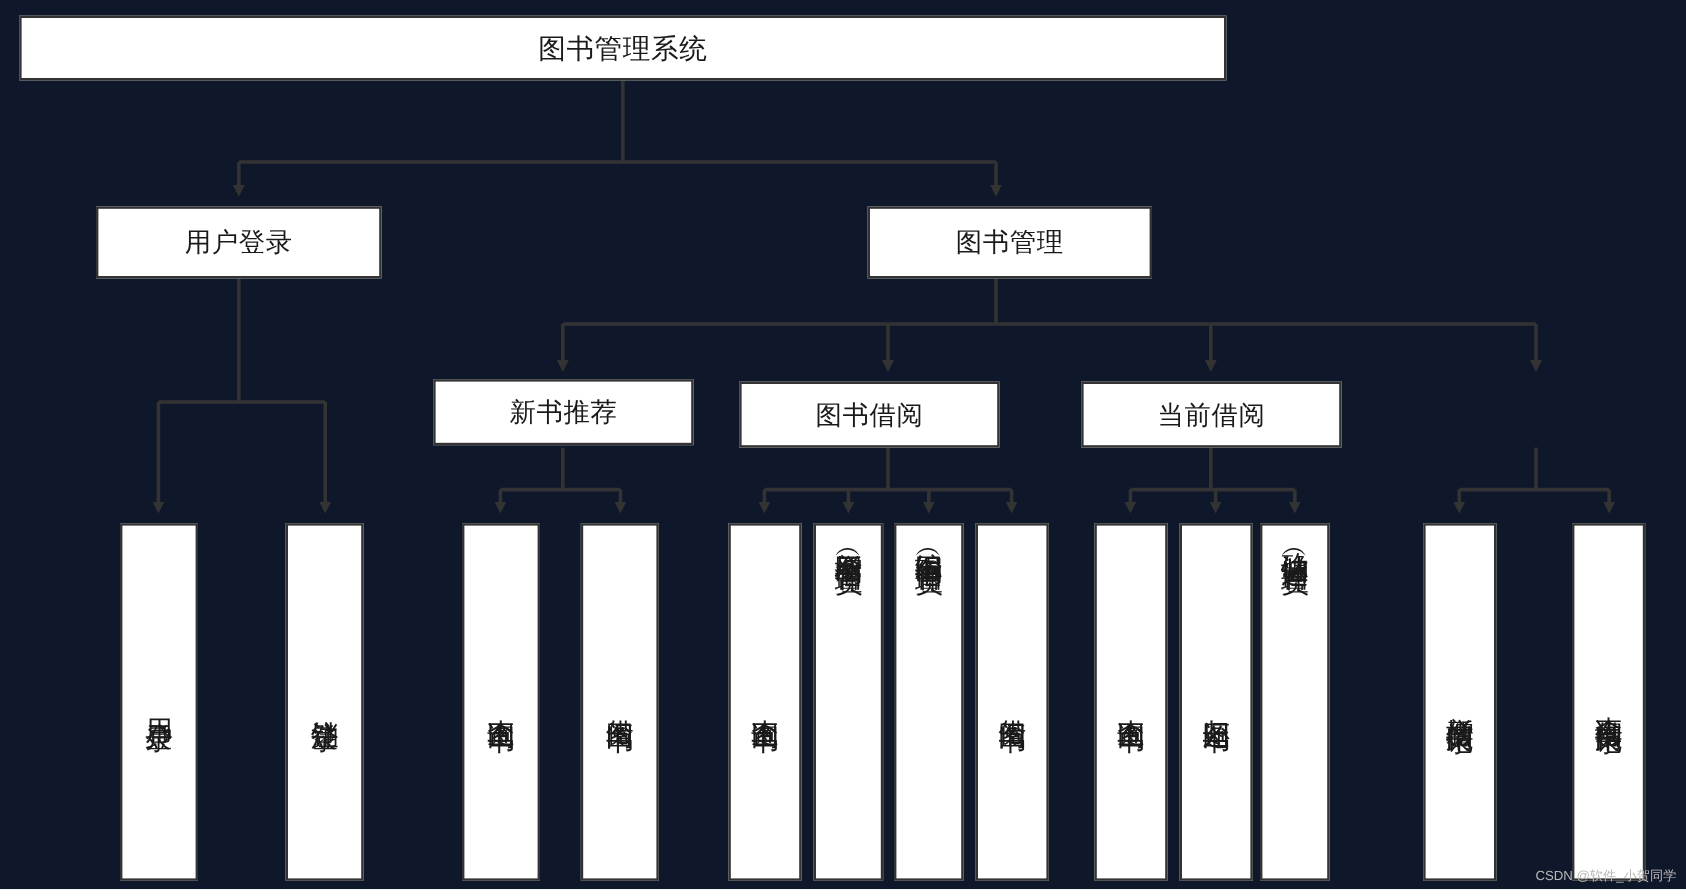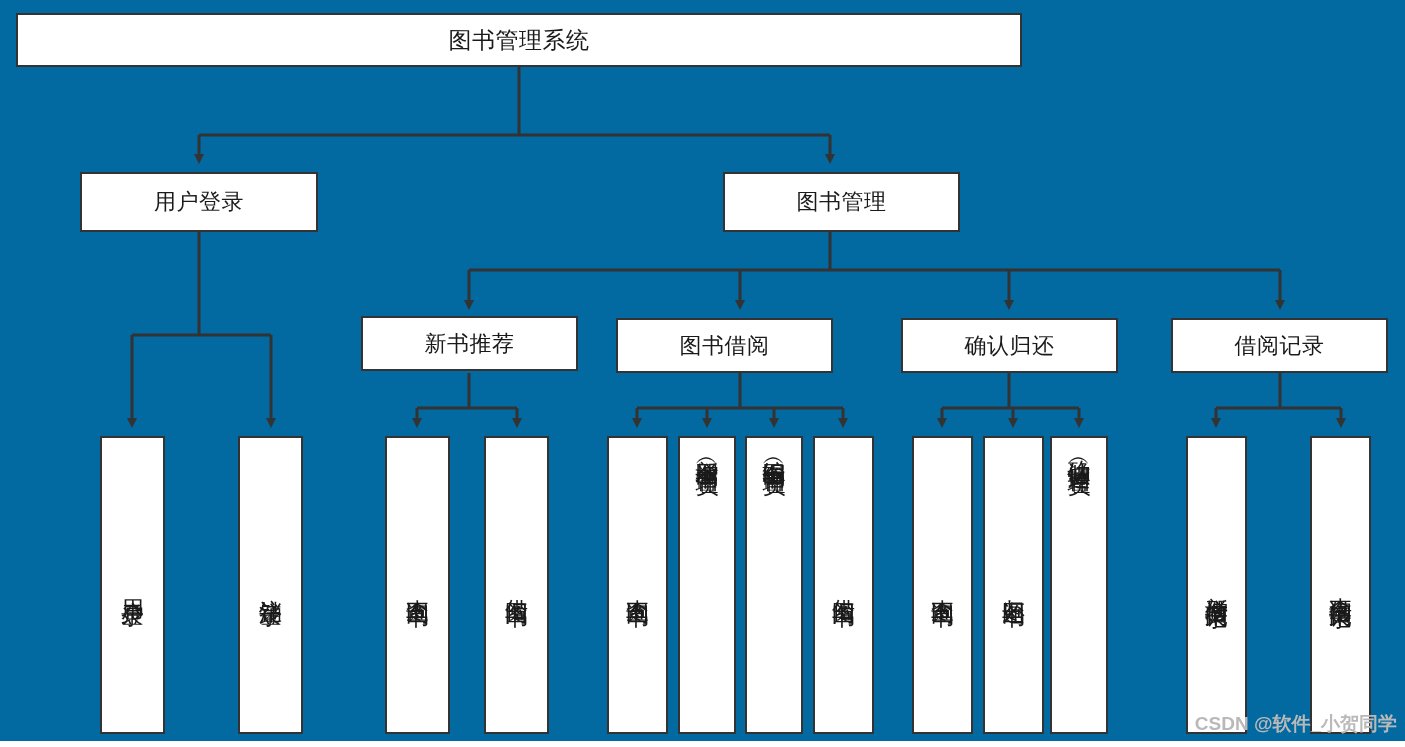--- a/index.html
+++ b/index.html
@@ -9,21 +9,21 @@
     background: #ffffff;
   }
   body {
     font-family: "Liberation Sans", "DejaVu Sans", sans-serif;
     color: #000000;
   }
   #canvas {
     position: relative;
     width: 1405px;
     height: 741px;
-    background: #0369a1;
+    background: #0f172a;
     overflow: hidden;
   }
   svg.wires {
     position: absolute;
     left: 0;
     top: 0;
     width: 1405px;
     height: 747px;
     pointer-events: none;
   }
@@ -64,26 +64,25 @@
     max-height: 292px;
   }
   .node.leaf.center {
     align-items: center;
     padding-top: 0;
   }
   .watermark {
     position: absolute;
     right: 8px;
     bottom: 4px;
-    font-size: 19px;
+    font-size: 11px;
     color: #b9b9b9;
     z-index: 5;
     white-space: nowrap;
     font-family: "Liberation Sans", "DejaVu Sans", sans-serif;
-    font-weight: bold;
   }
 </style>
 </head>
 <body>
 
 <div id="canvas">
 
   <svg class="wires" viewBox="0 0 1405 747" xmlns="http://www.w3.org/2000/svg">
     <defs>
       <marker id="arrow" markerWidth="12" markerHeight="12" refX="1" refY="5" orient="auto" markerUnits="userSpaceOnUse">
@@ -145,24 +144,21 @@
     <span class="lbl">图书管理</span>
   </div>
 
   <div class="node horiz" style="left: 361px; top: 316px; width: 217px; height: 55px;">
     <span class="lbl">新书推荐</span>
   </div>
   <div class="node horiz" style="left: 616px; top: 318px; width: 217px; height: 55px;">
     <span class="lbl">图书借阅</span>
   </div>
   <div class="node horiz" style="left: 901px; top: 318px; width: 217px; height: 55px;">
-    <span class="lbl">确认归还</span>
-  </div>
-  <div class="node horiz" style="left: 1171px; top: 318px; width: 217px; height: 55px;">
-    <span class="lbl">借阅记录</span>
+    <span class="lbl">当前借阅</span>
   </div>
 
   <div class="node leaf center" style="left: 100px; top: 436px; width: 65px; height: 298px;">
     <span class="lbl">用户登录</span>
   </div>
   <div class="node leaf center" style="left: 238px; top: 436px; width: 65px; height: 298px;">
     <span class="lbl">注销登录</span>
   </div>
   <div class="node leaf center" style="left: 385px; top: 436px; width: 65px; height: 298px;">
     <span class="lbl">查询图书</span>

